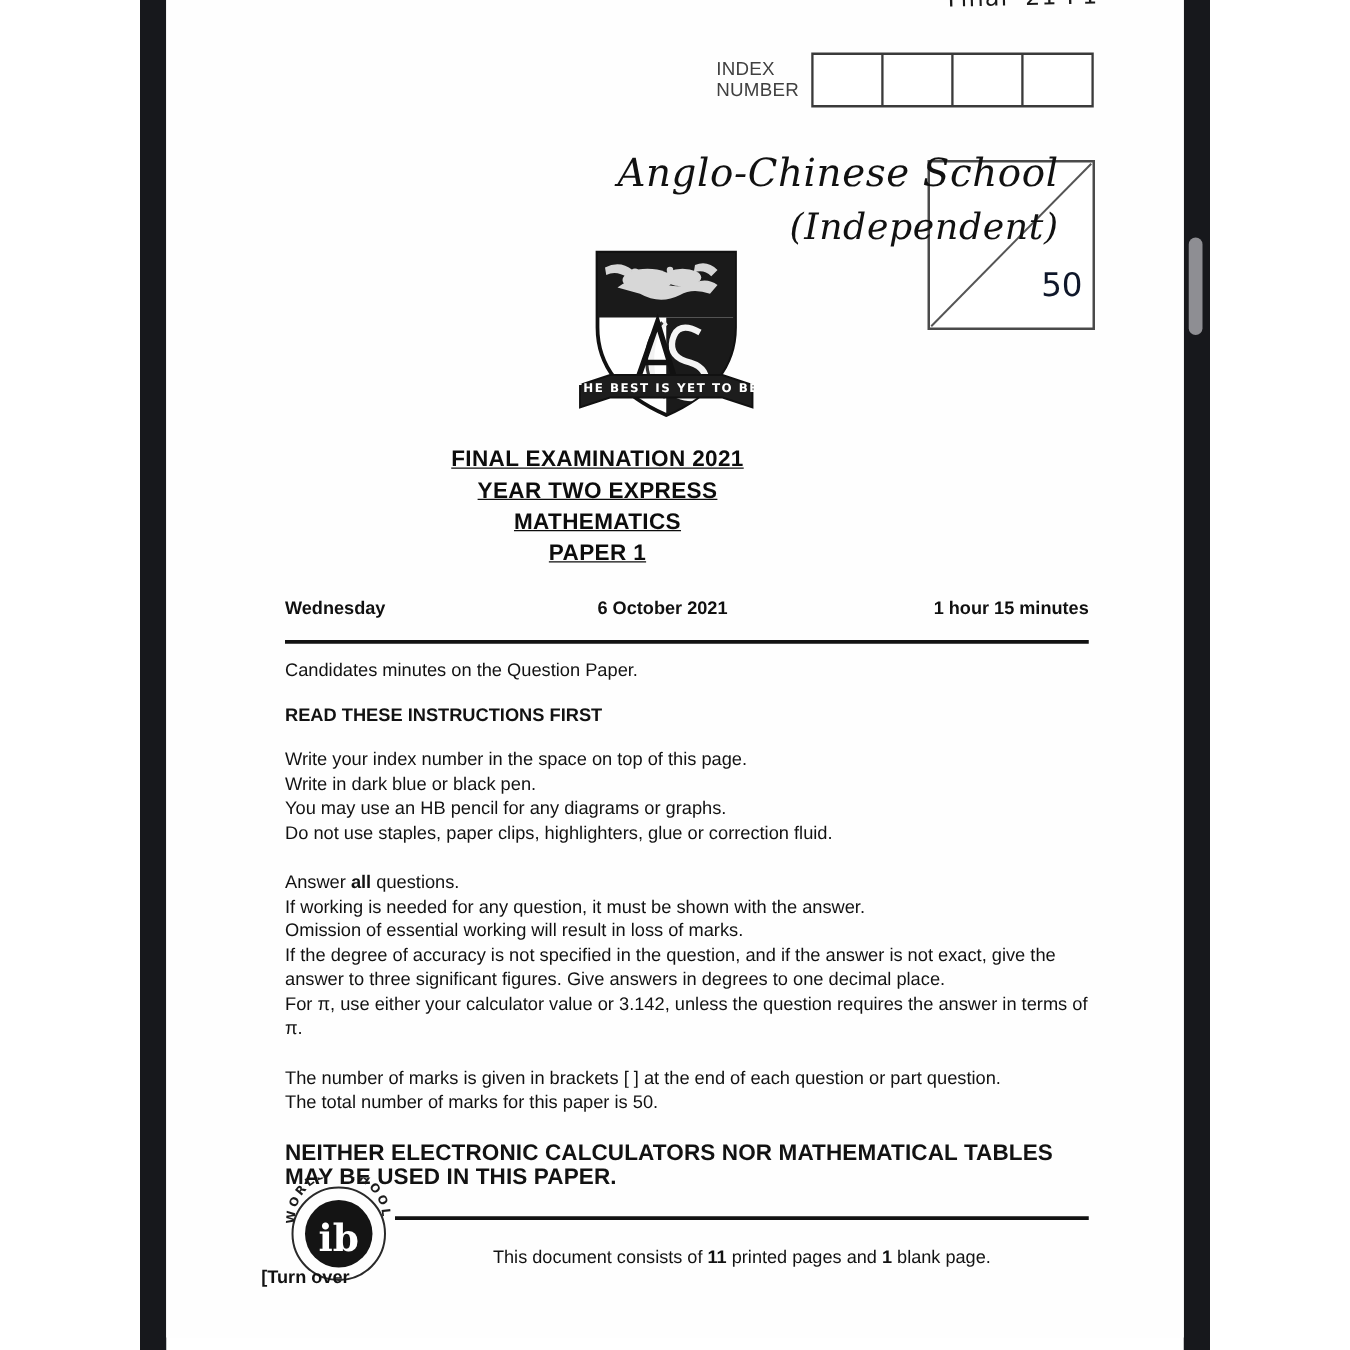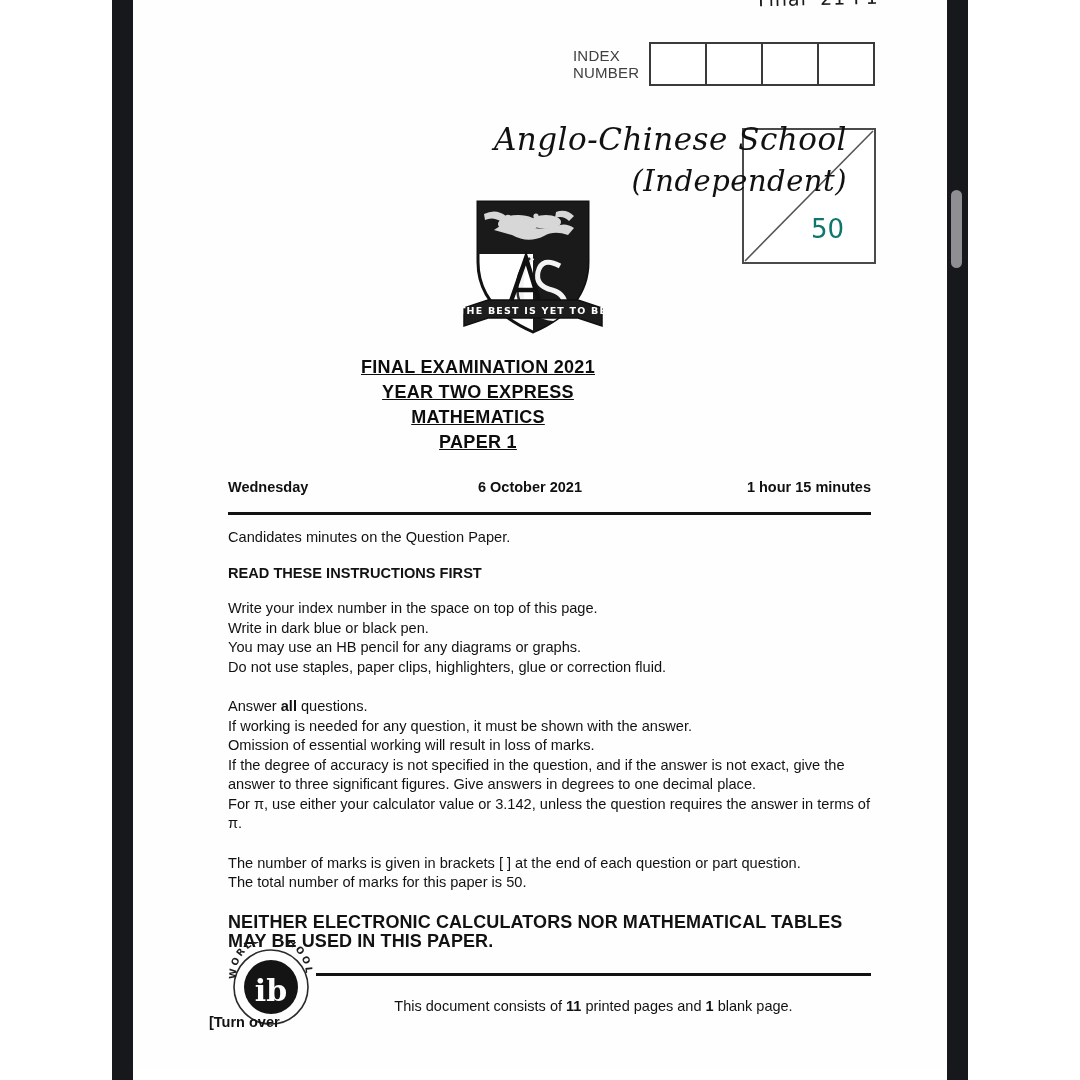--- a/index.html
+++ b/index.html
@@ -100,24 +100,24 @@
     left: 609px;
     top: 128px;
     width: 130px;
     height: 132px;
     border: 2px solid #4a4a4a;
     background: #fff;
   }
   .marks-box svg { display: block; width: 100%; height: 100%; }
   .marks-total {
     position: absolute;
-    right: 30px;
+    right: 8px;
     bottom: 18px;
     font-size: 26px;
-    color: #0f766e;
+    color: #0f172a;
     font-family: "DejaVu Sans", sans-serif;
   }
 
   
   .school-name {
     position: absolute;
     left: 0;
     top: 118px;
     width: 690px;
     text-align: right;

